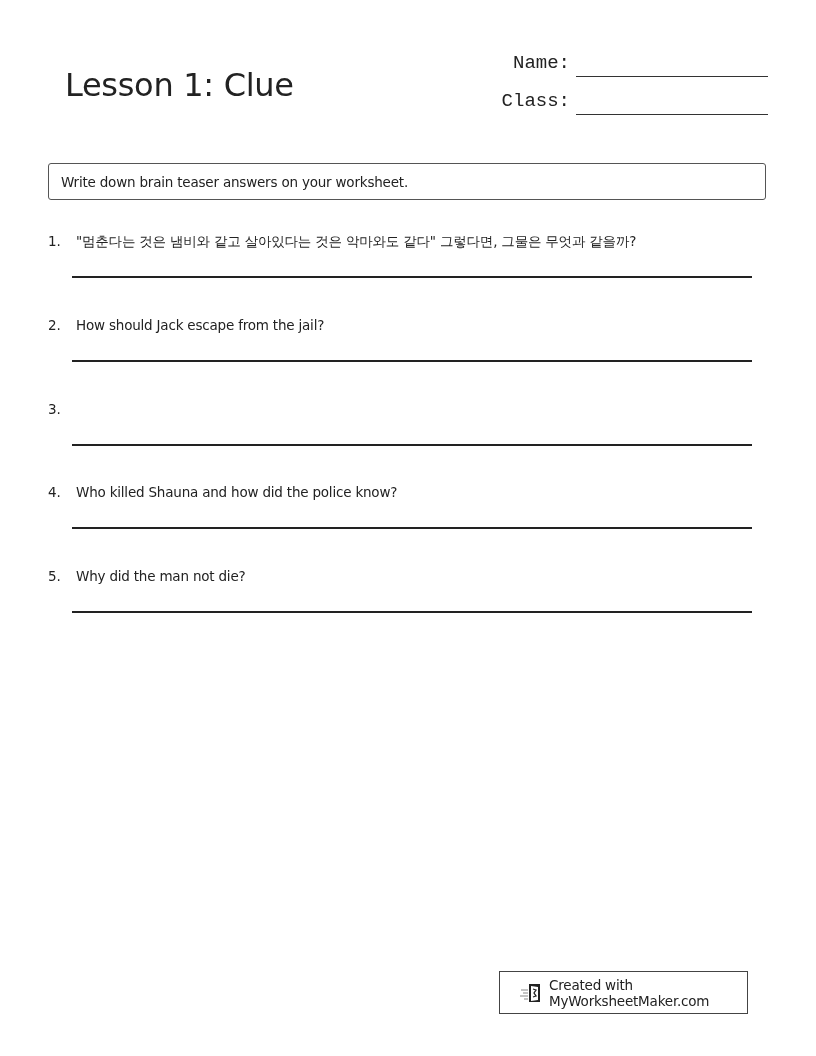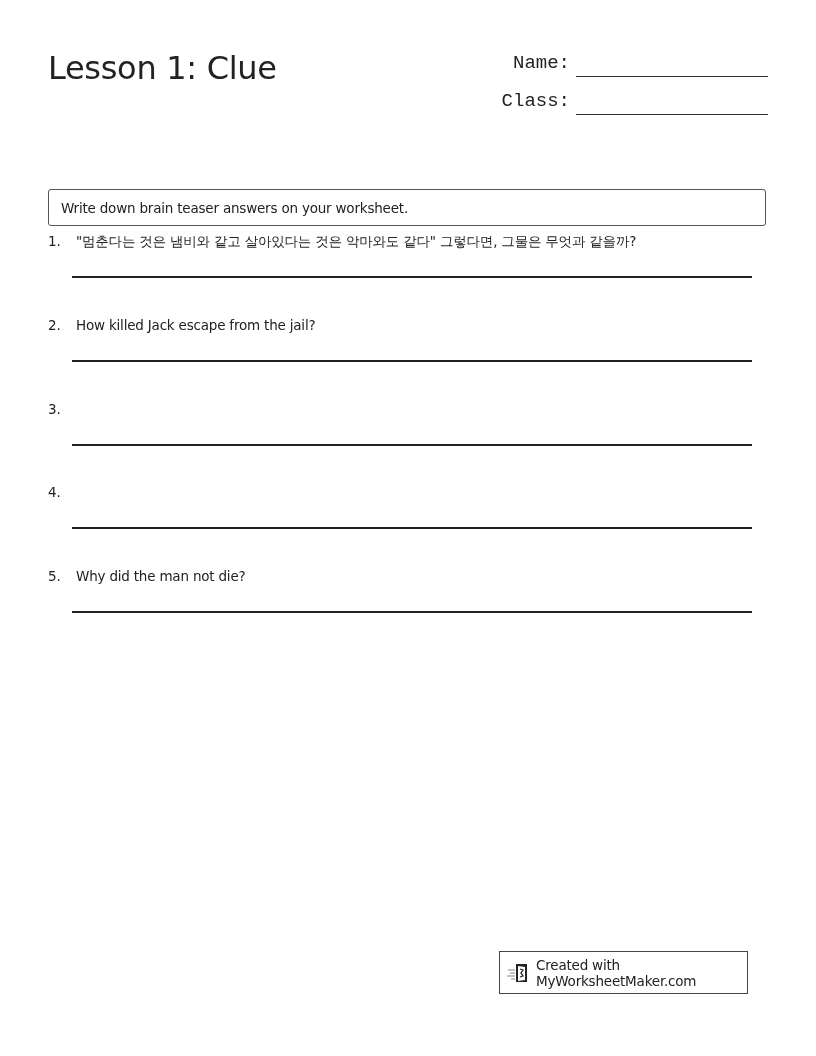--- a/index.html
+++ b/index.html
@@ -17,21 +17,21 @@
     }
     .page-title {
       position: absolute;
       left: 48px;
       top: 48px;
       font-family: "DejaVu Sans", sans-serif;
       font-size: 32px;
       font-weight: normal;
       color: #222222;
       letter-spacing: -0.3px;
-      margin: 0;
+      margin: 17px;
       line-height: 40px;
     }
     .header-field {
       position: absolute;
       left: 500px;
       width: 268px;
       height: 30px;
     }
     .header-field .field-label {
       position: absolute;
@@ -63,21 +63,20 @@
       border: 1px solid #555555;
       border-radius: 3px;
       box-sizing: border-box;
       padding-left: 12px;
       display: flex;
       align-items: center;
       font-family: "DejaVu Sans", sans-serif;
       font-size: 13.5px;
       color: #222222;
       letter-spacing: -0.2px;
-      margin-top: 26px;
     }
 
     .question {
       position: absolute;
       left: 48px;
       width: 704px;
       height: 60px;
     }
     .question .q-number {
       position: absolute;
@@ -103,28 +102,28 @@
       position: absolute;
       left: 24px;
       width: 680px;
       top: 44px;
       border-bottom: 2px solid #222222;
     }
 
     .footer-badge {
       position: absolute;
       left: 499px;
-      top: 951px;
+      top: 971px;
       width: 249px;
       height: 43px;
       border: 1px solid #444444;
       box-sizing: border-box;
       display: flex;
       align-items: center;
-      padding-left: 7px;
+      padding-left: 20px;
       font-family: "DejaVu Sans", sans-serif;
       font-size: 13.5px;
       color: #222222;
       letter-spacing: -0.2px;
     }
     .footer-badge .logo-icon {
       width: 24px;
       height: 22px;
       margin-right: 5px;
       flex: 0 0 auto;
@@ -150,31 +149,32 @@
 </div>
 
 <div class="question" style="top:232px;">
   <span class="q-number">1.</span>
   <span class="q-text">"멈춘다는 것은 냄비와 같고 살아있다는 것은 악마와도 같다" 그렇다면, 그물은 무엇과 같을까?</span>
   <div class="answer-line"></div>
 </div>
 
 <div class="question" style="top:316px;">
   <span class="q-number">2.</span>
-  <span class="q-text">How killed Jack escape from the jail?</span>
+  <span class="q-text">How should Jack escape from the jail?</span>
   <div class="answer-line"></div>
 </div>
 
 <div class="question" style="top:400px;">
   <span class="q-number">3.</span>
   <div class="answer-line"></div>
 </div>
 
 <div class="question" style="top:483px;">
   <span class="q-number">4.</span>
+  <span class="q-text">Who killed Shauna and how did the police know?</span>
   <div class="answer-line"></div>
 </div>
 
 <div class="question" style="top:567px;">
   <span class="q-number">5.</span>
   <span class="q-text">Why did the man not die?</span>
   <div class="answer-line"></div>
 </div>
 
 <div class="footer-badge">

